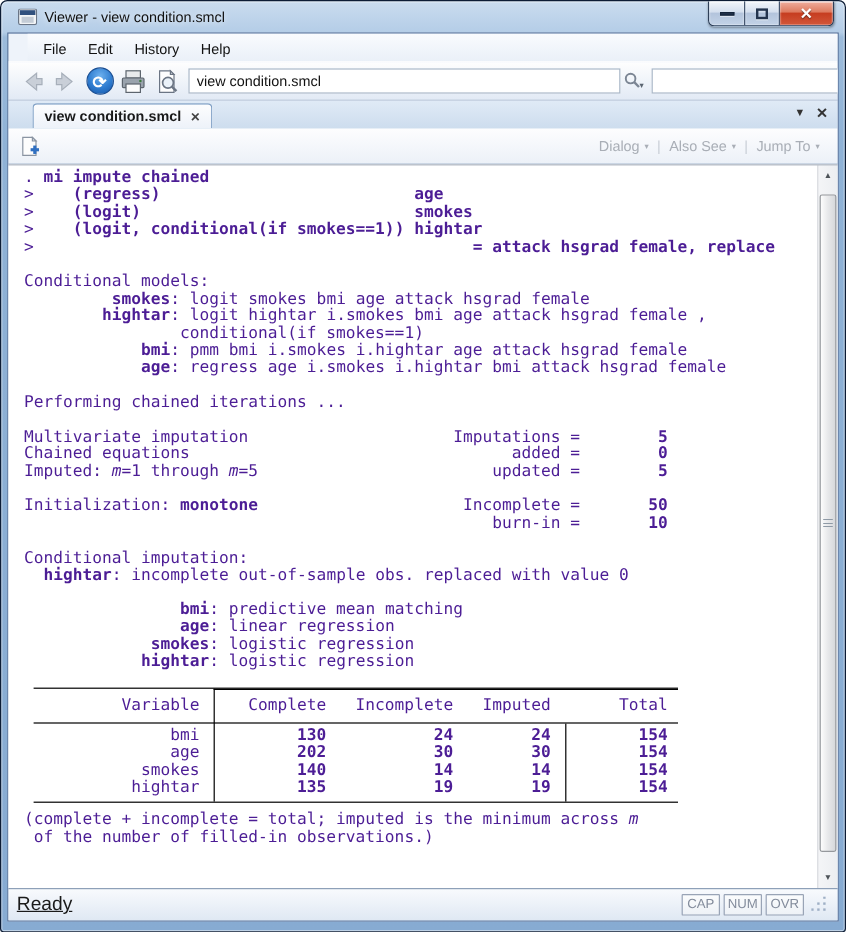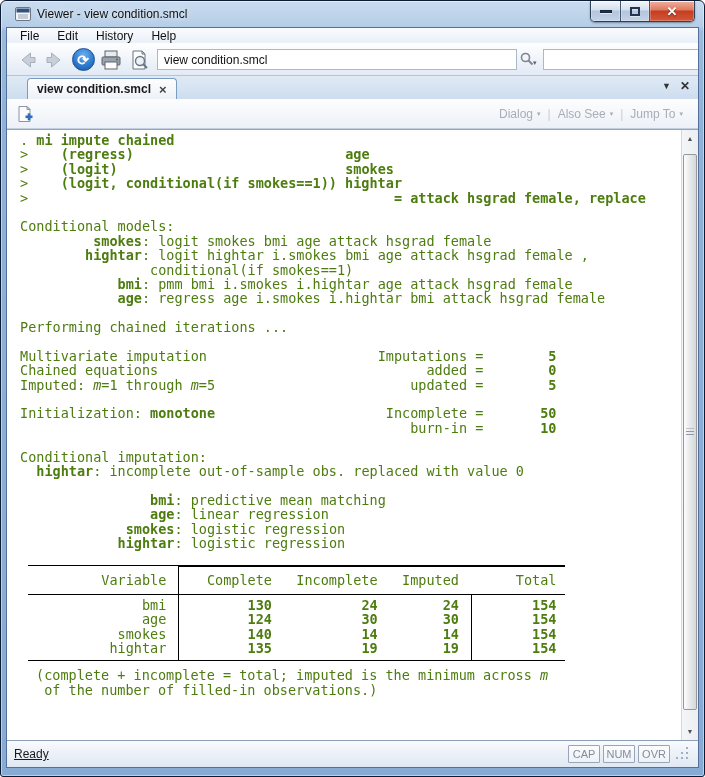--- a/index.html
+++ b/index.html
@@ -23,21 +23,21 @@
     box-shadow:inset 0 1px 0 rgba(255,255,255,.75),inset 0 0 0 1px rgba(255,255,255,.25);}
   .win-btn + .win-btn{border-left:1px solid #45566f;}
   .btn-min,.btn-max{width:29px;background:linear-gradient(180deg,#f2f6fb 0%,#d4dfee 45%,#b3c4dc 50%,#c3d3e7 100%);}
   .btn-close{width:45px;background:linear-gradient(180deg,#f0b0a0 0%,#dd7a5f 45%,#c63d20 50%,#d2573a 100%);}
   .glyph-min{width:12px;height:3px;background:#23344e;border:1px solid #15243a;box-shadow:0 1px 0 rgba(255,255,255,.6);}
   .glyph-max{width:10px;height:9px;border:2px solid #23344e;box-shadow:0 1px 0 rgba(255,255,255,.5);background:transparent;}
   .glyph-close{color:#fff;font-size:13px;font-weight:bold;line-height:1;text-shadow:0 1px 1px rgba(0,0,0,.55);}
   
   .client{height:741px;border:1px solid #52709b;background:#eef3fa;display:flex;flex-direction:column;overflow:hidden;}
   
-  .menubar{height:15px;display:flex;align-items:center;background:linear-gradient(#f9fbfe,#eaf0f8);padding-left:4px;flex:0 0 auto;}
+  .menubar{height:23px;display:flex;align-items:flex-end;background:linear-gradient(#f9fbfe,#eaf0f8);padding-left:4px;flex:0 0 auto;margin-left:16px;}
   .menu-item{font-size:12px;color:#111;padding:3px 9px;border-radius:2px;}
   
   .toolbar{height:33px;display:flex;align-items:center;background:linear-gradient(#fefefe,#e2eaf5);border-top:1px solid #fdfdfe;border-bottom:1px solid #b7c4d7;padding:0 6px;flex:0 0 auto;}
   .tb-btn{width:28px;height:28px;display:flex;align-items:center;justify-content:center;flex:0 0 auto;}
   .refresh-circle{width:23px;height:23px;border-radius:50%;background:radial-gradient(circle at 50% 30%,#6db0ee 0%,#2e7cd0 55%,#1757a8 100%);border:1px solid #1b4f93;color:#fff;display:flex;align-items:center;justify-content:center;font-size:14px;font-weight:bold;}
   .address{flex:0 0 360px;height:21px;border:1px solid #aab8c8;background:#fff;font-family:"Liberation Sans",sans-serif;font-size:12px;color:#111;padding:0 6px;margin-left:4px;outline:none;}
   .tb-gap{flex:1;}
   .search-opts{display:flex;align-items:flex-end;padding:2px 4px 4px 2px;flex:0 0 auto;}
   .mini-caret{font-size:7px;color:#5a6470;margin-left:-2px;}
   .search{flex:0 0 150px;height:21px;border:1px solid #aab8c8;background:#fff;margin-left:2px;outline:none;font-size:12px;padding:0 5px;}
@@ -52,44 +52,44 @@
   
   .doctoolbar{height:30px;background:linear-gradient(#fdfdfe,#ecf1f8);border-bottom:1px solid #c3cfdf;display:flex;align-items:center;padding:0 8px;flex:0 0 auto;}
   .newdoc{width:20px;height:20px;display:flex;align-items:center;justify-content:center;}
   .dt-right{margin-left:auto;display:flex;align-items:center;}
   .dt-item{font-size:12px;color:#a9aeb6;display:flex;align-items:center;padding:0 7px;}
   .dt-item .caret{font-size:7px;margin-left:4px;color:#a9aeb6;}
   .dt-sep{color:#c9ced6;font-size:12px;}
   
   .contentwrap{flex:1 1 auto;display:flex;border-top:1px solid #98a2b0;background:#fff;min-height:0;}
   .viewport{flex:1 1 auto;background:#fff;overflow:hidden;padding:3px 0 0 13px;
-    font-family:"DejaVu Sans Mono",monospace;font-size:13.5px;color:#4d7c0f;}
+    font-family:"DejaVu Sans Mono",monospace;font-size:13.5px;color:#4c1d95;}
   .tl{height:14.4px;line-height:14.4px;white-space:pre;}
   .b{font-weight:bold;}
   .i{font-style:italic;}
   
   .smcl-table{position:relative;margin-left:1ch;width:66ch;border-top:1px solid #000;border-bottom:1px solid #000;}
   .t-row1{height:28px;padding-top:7px;}
   .t-ruleB{height:0;border-top:1px solid #000;margin-left:18.5ch;}
   .t-row2{height:27px;padding-top:6px;}
   .t-data{border-top:1px solid #000;padding:3px 0 5px;}
   .t-v1{position:absolute;left:18.5ch;top:0;bottom:0;width:1px;background:#000;}
   .t-v2{position:absolute;left:54.5ch;top:29px;bottom:0;width:1px;background:#000;}
-  .post{margin-top:7px;margin-left:16px;}
+  .post{margin-top:7px;}
   
   .vscroll{flex:0 0 17px;background:linear-gradient(90deg,#f4f5f7,#eceef1);border-left:1px solid #d5d8dc;display:flex;flex-direction:column;position:relative;}
   .sb-btn{height:17px;display:flex;align-items:center;justify-content:center;font-size:7px;color:#4d5358;}
   .sb-track{flex:1;position:relative;}
   .sb-thumb{position:absolute;left:1px;right:1px;top:7px;bottom:13px;border:1px solid #95989c;border-radius:2px;
     background:linear-gradient(90deg,#fdfdfd,#e7e8ea 50%,#d6d8db);}
   .sb-grip{position:absolute;left:50%;top:50%;width:8px;height:7px;transform:translate(-50%,-50%);
     background:repeating-linear-gradient(180deg,#8f9aa6 0 1px,transparent 1px 3px);}
   
   .statusbar{height:27px;background:linear-gradient(#f8fafd,#dfe8f3);border-top:1px solid #8ea0b8;display:flex;align-items:center;padding:0 7px;flex:0 0 auto;}
-  .status-text{font-size:12px;color:#1a1a1a;text-decoration:underline;}
+  .status-text{font-size:16px;color:#1a1a1a;text-decoration:underline;}
   .sb-right{margin-left:auto;display:flex;align-items:center;}
   .kbd-ind{width:32px;height:18px;border:1px solid #99a4b6;border-radius:1px;color:#838c9c;font-size:11px;display:flex;align-items:center;justify-content:center;margin-left:3px;background:linear-gradient(#fbfcfd,#eef2f7);}
   .resize-grip{width:15px;height:15px;margin-left:6px;}
 </style>
 </head>
 <body>
 
 <div class="window">
   <div class="titlebar">
     <span class="win-icon">
@@ -234,21 +234,21 @@
             <div class="tl"><span>                </span><span class="b">age</span><span>: linear regression</span></div>
             <div class="tl"><span>             </span><span class="b">smokes</span><span>: logistic regression</span></div>
             <div class="tl"><span>            </span><span class="b">hightar</span><span>: logistic regression</span></div>
             <div class="tl"></div>
           </div>
         <div class="smcl-table">
           <div class="t-ruleB"></div>
           <div class="t-row2 tl"><span>         Variable     Complete   Incomplete   Imputed       Total</span></div>
           <div class="t-data">
             <div class="tl"><span>              bmi</span><span>          </span><span class="b">130</span><span>           </span><span class="b">24</span><span>        </span><span class="b">24</span><span>         </span><span class="b">154</span></div>
-            <div class="tl"><span>              age</span><span>          </span><span class="b">124</span><span>           </span><span class="b">30</span><span>        </span><span class="b">30</span><span>         </span><span class="b">154</span></div>
+            <div class="tl"><span>              age</span><span>          </span><span class="b">202</span><span>           </span><span class="b">30</span><span>        </span><span class="b">30</span><span>         </span><span class="b">154</span></div>
             <div class="tl"><span>           smokes</span><span>          </span><span class="b">140</span><span>           </span><span class="b">14</span><span>        </span><span class="b">14</span><span>         </span><span class="b">154</span></div>
             <div class="tl"><span>          hightar</span><span>          </span><span class="b">135</span><span>           </span><span class="b">19</span><span>        </span><span class="b">19</span><span>         </span><span class="b">154</span></div>
           </div>
           <div class="t-v1"></div>
           <div class="t-v2"></div>
         </div>
         <div class="post">
             <div class="tl"><span>(complete + incomplete = total; imputed is the minimum across </span><span class="i">m</span></div>
             <div class="tl"><span> of the number of filled-in observations.)</span></div>
           </div>

